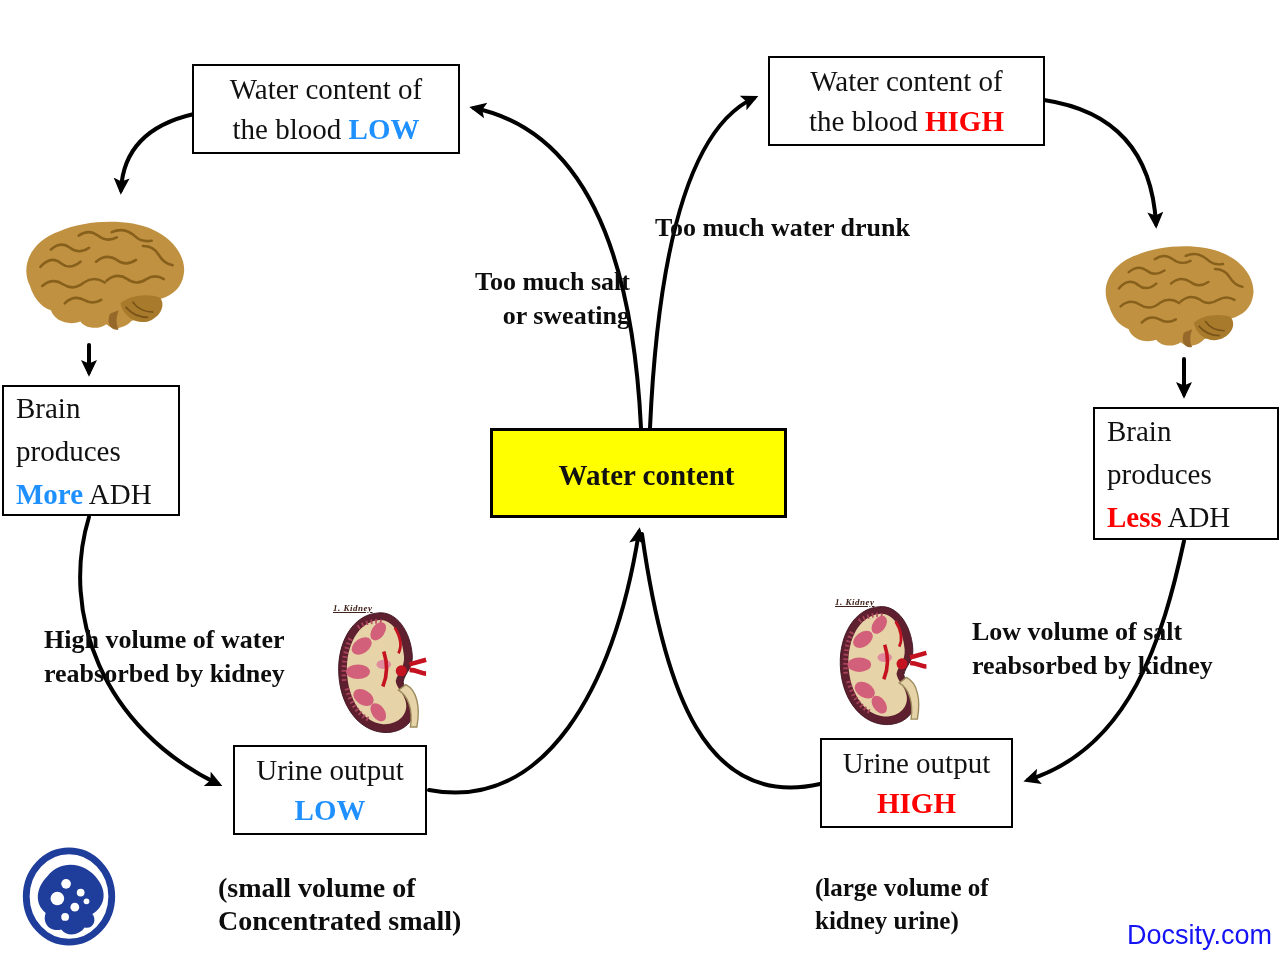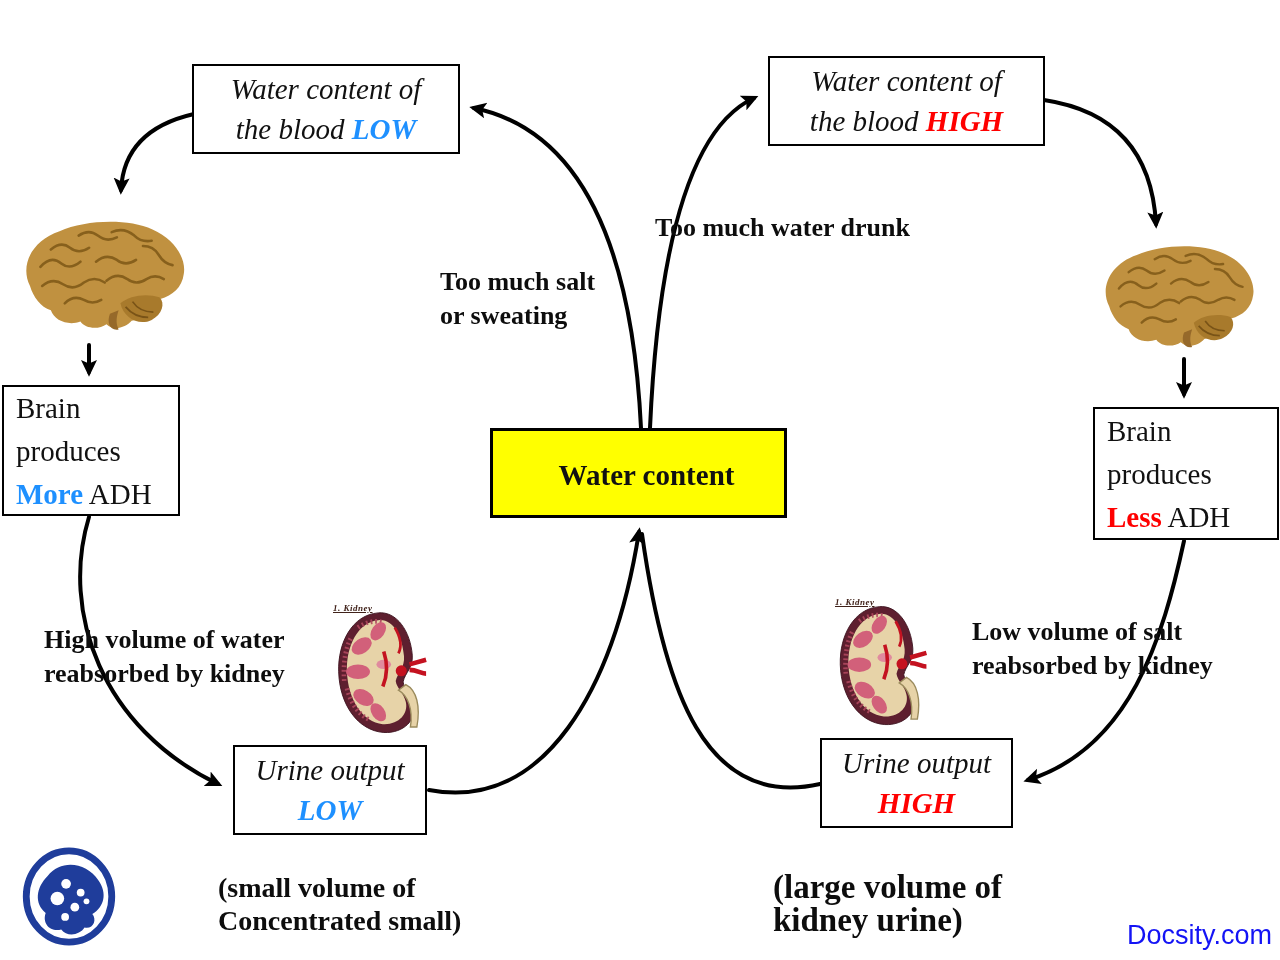--- a/index.html
+++ b/index.html
@@ -5,32 +5,32 @@
   html,body{margin:0;padding:0;background:#ffffff;}
   #canvas{
     position:relative;width:1280px;height:960px;background:#fff;overflow:hidden;
     font-family:"Liberation Serif","DejaVu Serif",serif;color:#111;
   }
   #flow-arrows{position:absolute;left:0;top:0;z-index:1;}
   .dbox{
     position:absolute;box-sizing:border-box;background:#fff;border:2px solid #000;
     font-size:29px;line-height:40px;z-index:2;
   }
-  .dbox.center{text-align:center;display:flex;flex-direction:column;justify-content:center;font-style:italic;}
+  .dbox.center{text-align:center;display:flex;flex-direction:column;justify-content:center;}
   .dbox.leftalign{padding:2px 6px 0 12px;}
   .dbox.brainbox{line-height:43px;display:flex;flex-direction:column;justify-content:center;}
   #box-blood-normal{
     background:var(--highlight_yellow);border:3px solid #000;font-weight:bold;
     padding:4px 0 0 16px;line-height:39px;display:flex;flex-direction:column;justify-content:center;
   }
   .kw{font-weight:bold;}
   .kw-blue{color:var(--accent_blue);}
   .kw-red{color:var(--accent_red);}
   .lbl{position:absolute;font-weight:bold;font-size:26px;line-height:34px;z-index:2;color:#0d0d0d;margin-top:19px;}
-  .lbl.centered{text-align:left;}
+  .lbl.centered{text-align:right;}
   .figure{position:absolute;z-index:2;}
   .kidney-caption{
     position:absolute;z-index:3;font-size:9px;font-style:italic;text-decoration:underline;
     color:#40221a;font-weight:bold;letter-spacing:0.5px;
   }
   #watermark{
     position:absolute;z-index:3;font-family:Liberation Sans, sans-serif;
     font-size:27px;color:var(--link_blue);font-weight:normal;
   }
   svg{display:block;}
@@ -167,21 +167,21 @@
   <div class="lbl" style="left:972px;top:596px;">
     <div>Low volume of salt</div>
     <div>reabsorbed by kidney</div>
   </div>
 
   <div class="lbl" style="left:218px;top:852px;font-size:28px;line-height:33px;">
     <div>(small volume of</div>
     <div>Concentrated small)</div>
   </div>
 
-  <div class="lbl" style="left:773px;top:852px;font-size:33px;line-height:33px;">
+  <div class="lbl" style="left:815px;top:852px;font-size:25px;line-height:33px;">
     <div>(large volume of</div>
     <div>kidney urine)</div>
   </div>
 
   <div class="figure" style="left:13px;top:213px;width:180px;height:126px;">
     <svg width="180" height="126" viewBox="0 0 200 145">
         <use href="#brain-sym"></use>
       </svg>
   </div>
 

